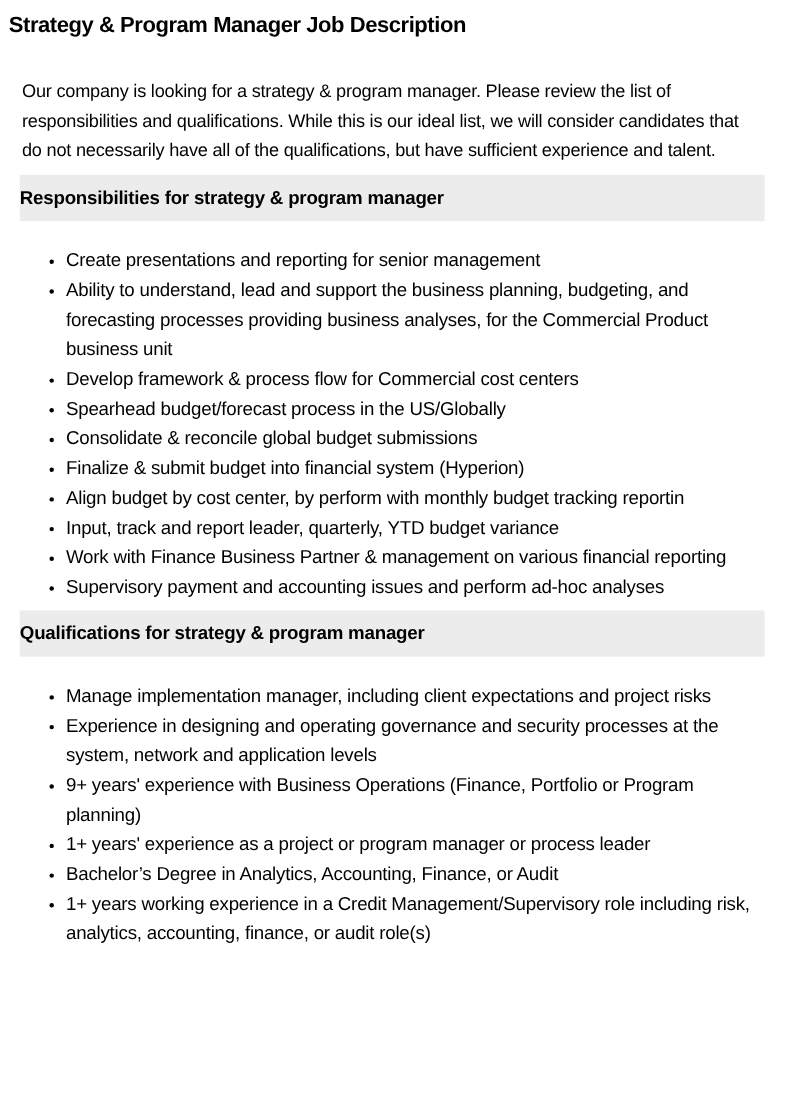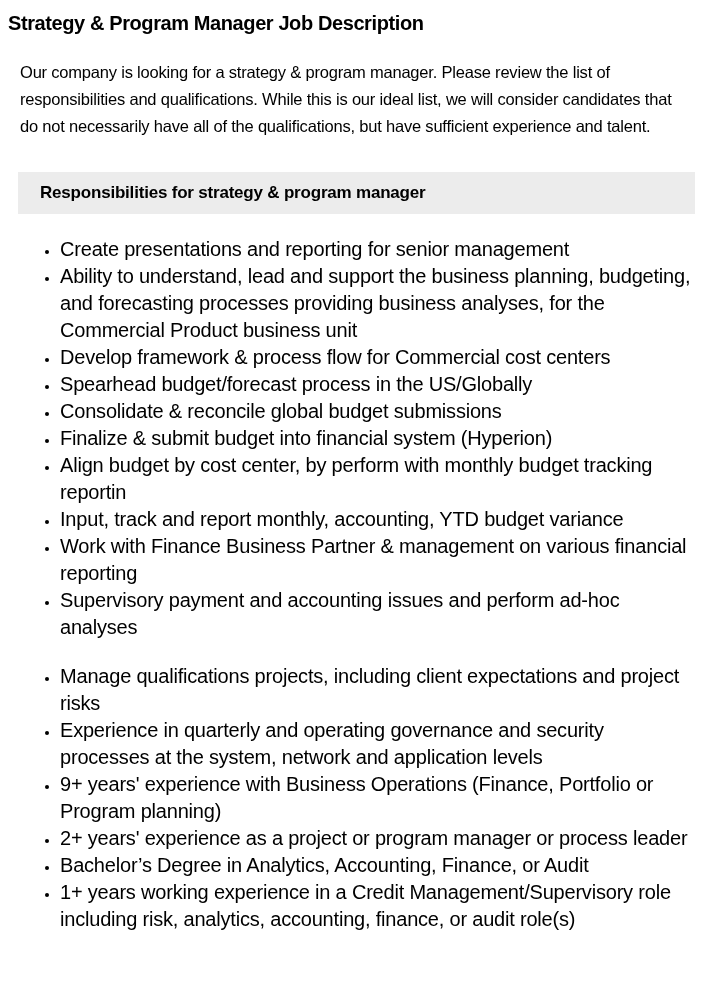--- a/index.html
+++ b/index.html
@@ -19,48 +19,47 @@
   .page-title {
     margin: 5px 12px 0 8px;
     font-size: 20px;
     line-height: 37px;
     font-weight: 800;
     letter-spacing: -0.4px;
     color: #000000;
     white-space: nowrap;
   }
   .intro {
-    margin: 17px 0 0 20px;
+    margin: 28px 0 0 20px;
     width: 662px;
     font-size: 16.5px;
     line-height: 27px;
     letter-spacing: -0.2px;
   }
   .section-header {
-    margin: 32px 0 0 18px;
+    margin: 8px 0 0 18px;
     width: 677px;
     height: 42px;
     background: var(--heading-bg, #ececec);
     display: flex;
     align-items: center;
-    padding-left: 22px;
   }
   .section-heading {
     font-size: 17px;
     font-weight: bold;
     letter-spacing: -0.2px;
   }
   ul.bullet-list {
     margin: 22px 0 0 20px;
     padding-left: 40px;
     width: 678px;
     list-style-position: outside;
   }
   ul.bullet-list li {
-    font-size: 20px;
+    font-size: 17px;
     line-height: 27px;
     letter-spacing: -0.2px;
     max-width: 636px;
   }
   ul.bullet-list li::marker {
     font-size: 14px;
   }
 </style>
 </head>
 <body style="background: rgb(255, 255, 255); color: rgb(0, 0, 0);">
@@ -76,30 +75,33 @@
       <span class="section-heading">Responsibilities for strategy &amp; program manager</span>
     </div>
     <ul class="bullet-list">
       <li>Create presentations and reporting for senior management</li>
       <li>Ability to understand, lead and support the business planning, budgeting, and forecasting processes providing business analyses, for the Commercial Product business unit</li>
       <li>Develop framework &amp; process flow for Commercial cost centers</li>
       <li>Spearhead budget/forecast process in the US/Globally</li>
       <li>Consolidate &amp; reconcile global budget submissions</li>
       <li>Finalize &amp; submit budget into financial system (Hyperion)</li>
       <li>Align budget by cost center, by perform with monthly budget tracking reportin</li>
-      <li>Input, track and report monthly, accounting, YTD budget variance</li>
+      <li>Input, track and report leader, quarterly, YTD budget variance</li>
       <li>Work with Finance Business Partner &amp; management on various financial reporting</li>
       <li>Supervisory payment and accounting issues and perform ad-hoc analyses</li>
     </ul>
   </div>
 
   <div>
+    <div class="section-header">
+      <span class="section-heading">Qualifications for strategy &amp; program manager</span>
+    </div>
     <ul class="bullet-list">
-      <li>Manage qualifications projects, including client expectations and project risks</li>
-      <li>Experience in quarterly and operating governance and security processes at the system, network and application levels</li>
+      <li>Manage implementation manager, including client expectations and project risks</li>
+      <li>Experience in designing and operating governance and security processes at the system, network and application levels</li>
       <li>9+ years' experience with Business Operations (Finance, Portfolio or Program planning)</li>
-      <li>2+ years' experience as a project or program manager or process leader</li>
+      <li>1+ years' experience as a project or program manager or process leader</li>
       <li>Bachelor’s Degree in Analytics, Accounting, Finance, or Audit</li>
       <li>1+ years working experience in a Credit Management/Supervisory role including risk, analytics, accounting, finance, or audit role(s)</li>
     </ul>
   </div>
 
 </div>
 
 </body></html>

